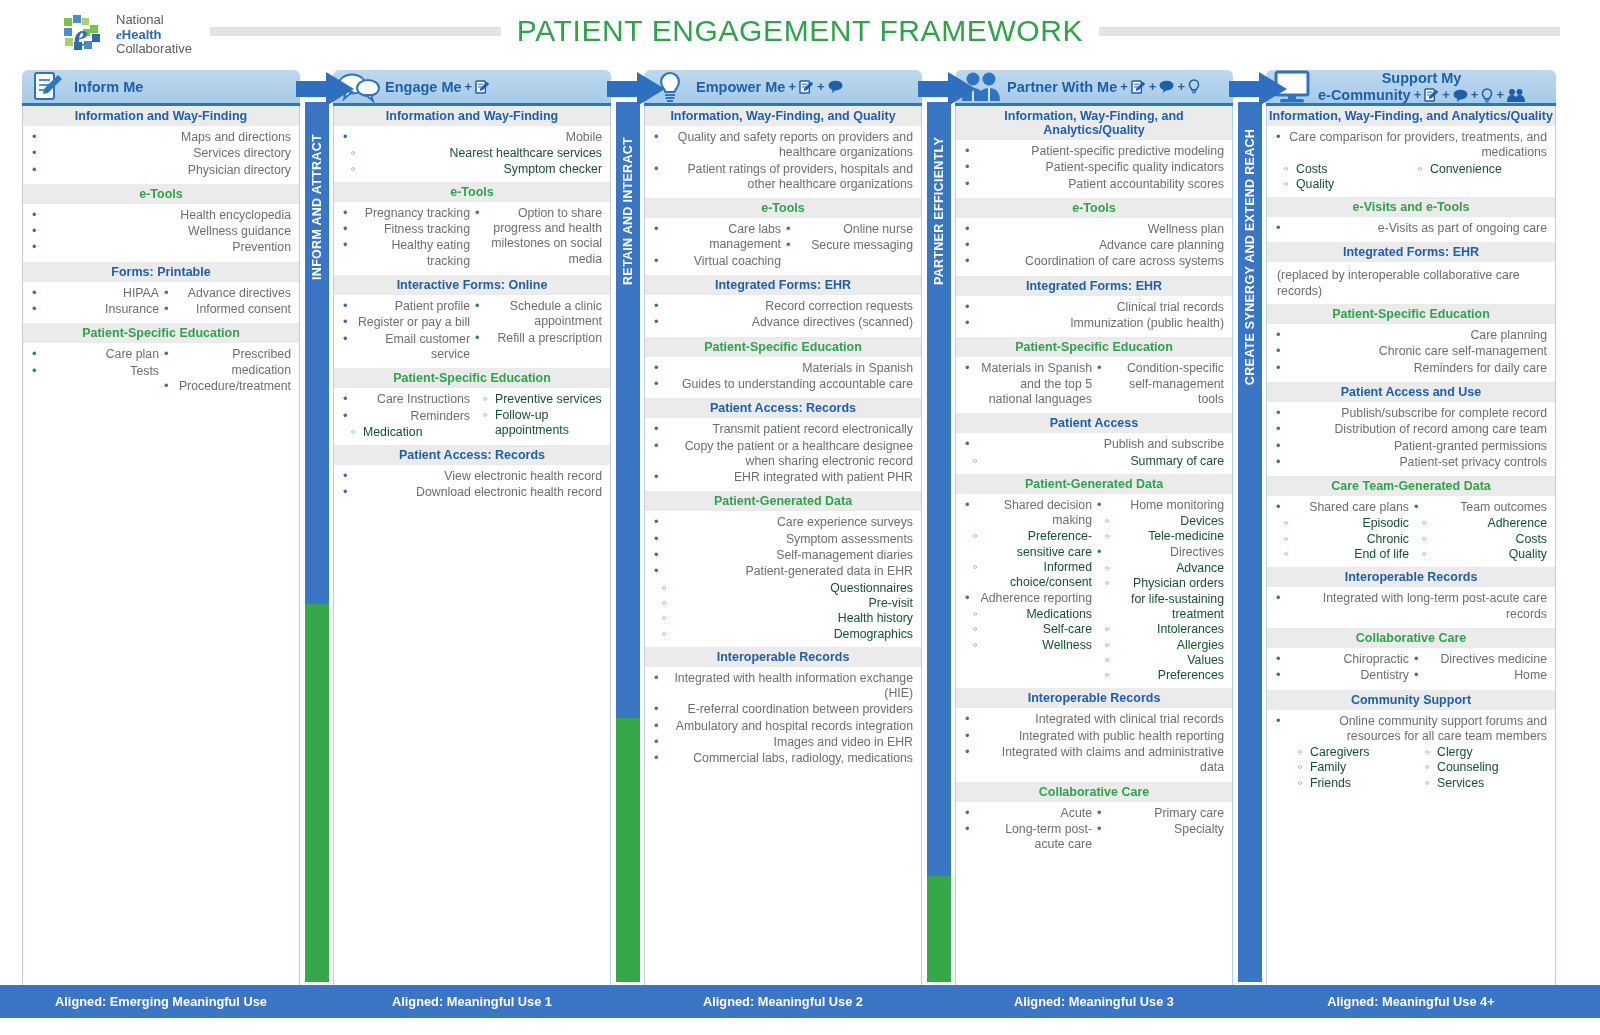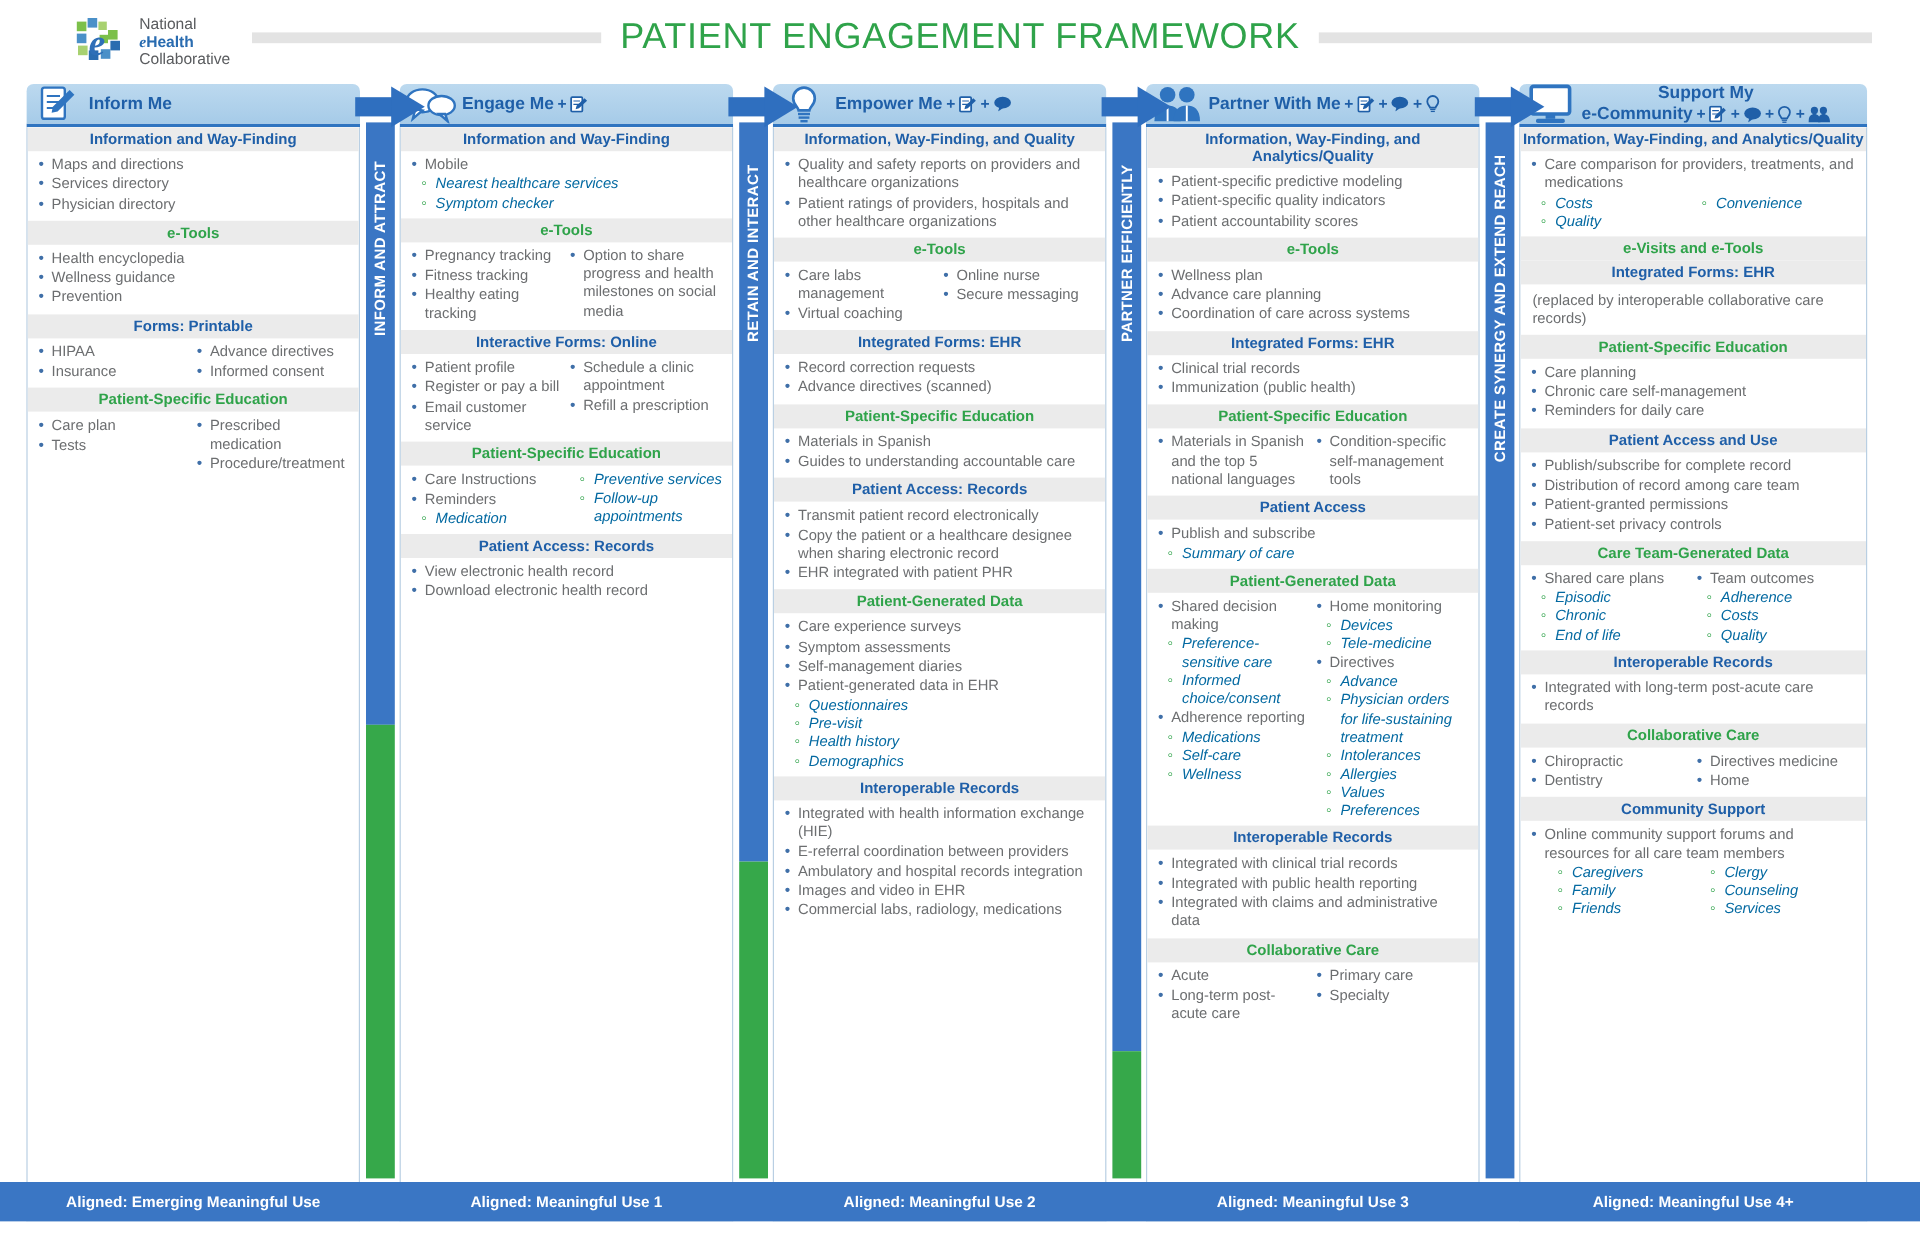--- a/index.html
+++ b/index.html
@@ -69,33 +69,33 @@
     font-size: 12.5px; font-weight: bold;
     padding: 3px 2px; line-height: 14px;
   }
   .sec-head.blue { color: #1f5fa8; }
   .sec-head.green { color: #2fa34a; }
 
   .sec-body { padding: 4px 8px 5px 8px; }
   .sec-body.two { display: flex; gap: 4px; }
   .sec-body.two > .half { flex: 1 1 50%; }
 
-  ul.l1 { list-style: none; }
+  ul.l1 { list-style: none; text-align: right; }
   ul.l1 > li {
     position: relative; padding-left: 12px; margin-bottom: 1px;
     font-size: 12.3px; line-height: 15.3px; color: #6c6e70;
   }
   ul.l1 > li::before {
     content: "•"; position: absolute; left: 1px; top: -1px;
     color: #3f6fa8; font-size: 13px;
   }
   ul.l2 { list-style: none; margin-left: 8px; }
   ul.l2 > li {
     position: relative; padding-left: 13px; margin-bottom: 0px;
-    font-size: 12.3px; line-height: 15.3px; color: #0369a1; font-style: italic;
+    font-size: 12.3px; line-height: 15.3px; color: #14532d;
   }
   ul.l2 > li::before {
     content: "\25E6"; position: absolute; left: 1px; top: -1px;
     color: #2fa34a; font-size: 13px;
   }
   .plaintext { font-size: 12.3px; line-height: 15.3px; color: #6c6e70; padding: 2px 0 0 2px; }
 
   
   .divider { position: absolute; top: 102px; width: 24px; height: 880px; }
   .divider .blue { position: absolute; left:0; top:0; width: 24px; background: #3a76c4; }
@@ -691,20 +691,25 @@
                 <div style="flex:1 1 50%">
                   <ul class="l2" style="margin-left:0">
                     <li>Convenience</li>
                   </ul>
                 </div>
               </div>
             </div>
           </div>
           <div class="section">
             <div class="sec-head green">e-Visits and e-Tools</div>
+            <div class="sec-body">
+              <ul class="l1">
+                <li>e-Visits as part of ongoing care</li>
+              </ul>
+            </div>
           </div>
           <div class="section">
             <div class="sec-head blue">Integrated Forms: EHR</div>
             <div class="sec-body">
               <div class="plaintext">(replaced by interoperable collaborative care records)</div>
             </div>
           </div>
           <div class="section">
             <div class="sec-head green">Patient-Specific Education</div>
             <div class="sec-body">

